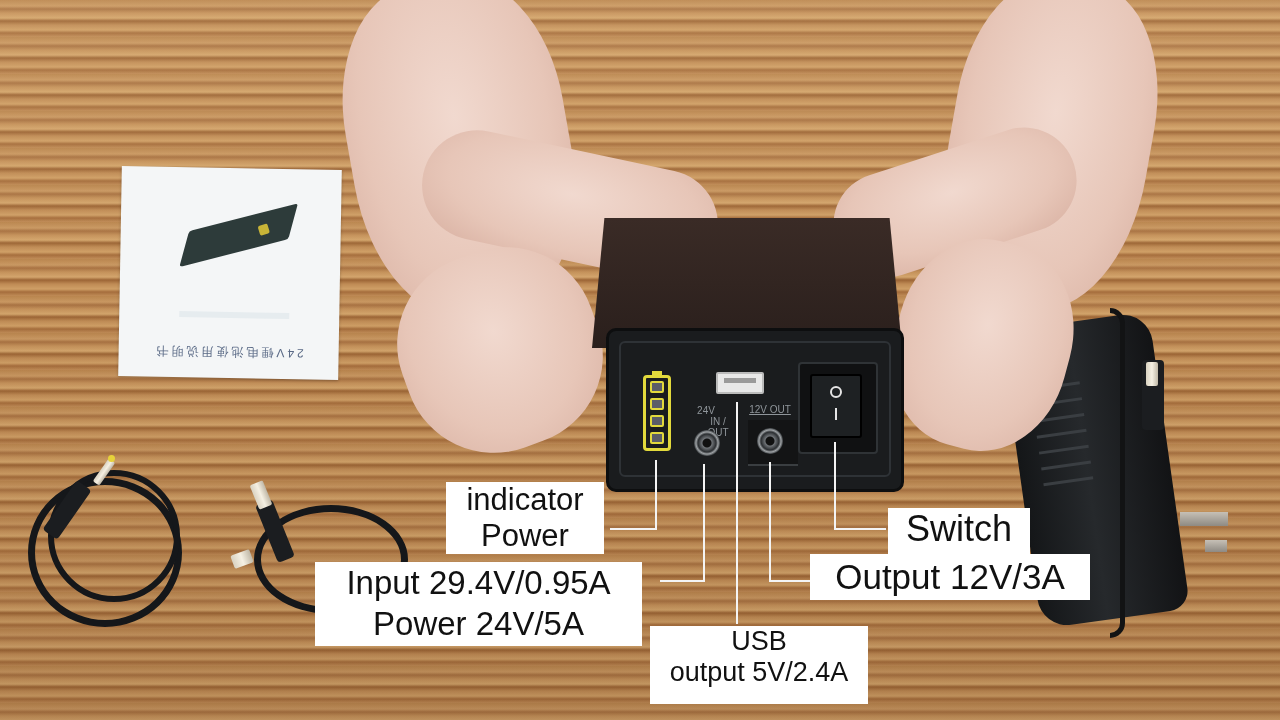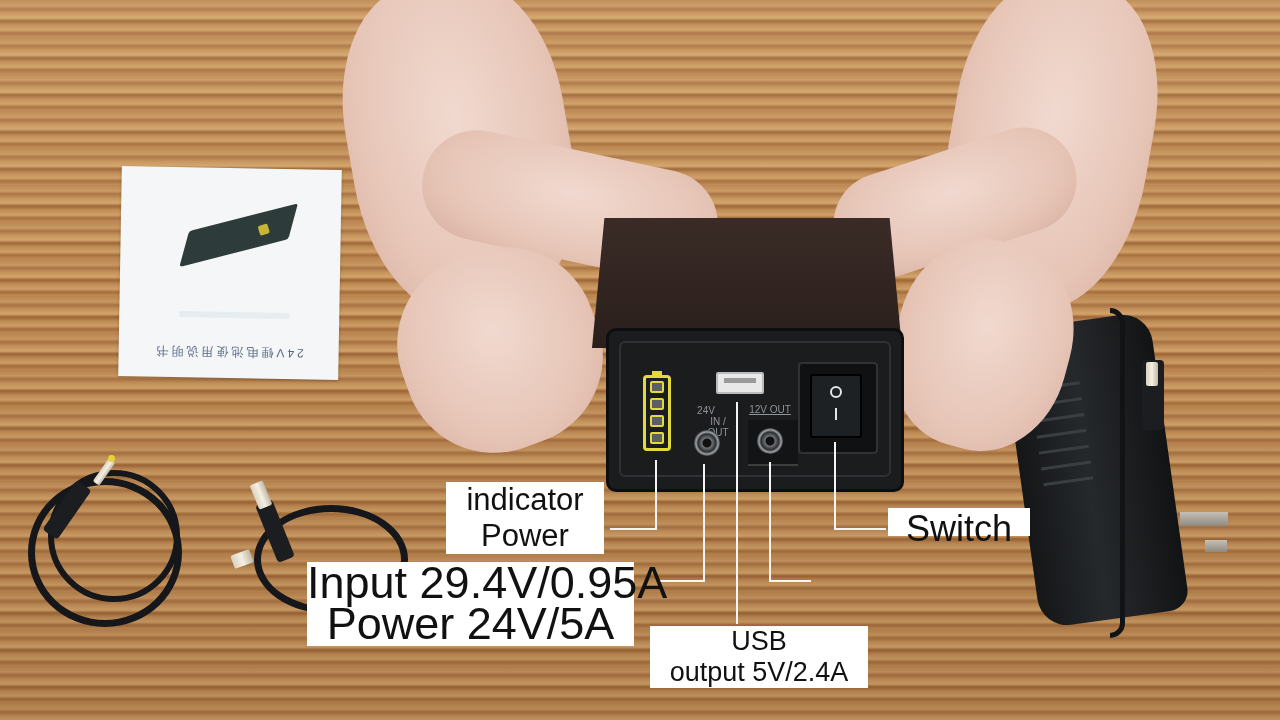--- a/index.html
+++ b/index.html
@@ -152,28 +152,31 @@
   <div class="ln" style="left:769px;top:580px;width:42px;height:2px;"></div>
 
   <div class="ln" style="left:834px;top:442px;width:2px;height:88px;"></div>
   <div class="ln" style="left:834px;top:528px;width:52px;height:2px;"></div>
 
   <div class="label" style="left:446px;top:482px;width:158px;height:72px;font-size:31px;line-height:36px;">
     <span>indicator</span>
     <span>Power</span>
   </div>
 
-  <div class="label" style="left:307px;top:562px;width:327px;height:84px;font-size:45px;line-height:41px;">
+  <div class="label" style="left:315px;top:562px;width:327px;height:84px;font-size:33px;line-height:41px;">
     <span>Input 29.4V/0.95A</span>
     <span>Power 24V/5A</span>
   </div>
 
-  <div class="label" style="left:650px;top:626px;width:218px;height:62px;font-size:27px;line-height:31px;">
+  <div class="label" style="left:650px;top:626px;width:218px;height:78px;font-size:27px;line-height:31px;">
     <span>USB</span>
     <span>output 5V/2.4A</span>
   </div>
 
-  <div class="label" style="left:888px;top:508px;width:142px;height:28px;font-size:36px;line-height:42px;">
+  <div class="label" style="left:888px;top:508px;width:142px;height:60px;font-size:36px;line-height:42px;">
     <span>Switch</span>
   </div>
 
+  <div class="label" style="left:810px;top:554px;width:280px;height:46px;font-size:35px;line-height:46px;">
+    <span>Output 12V/3A</span>
+  </div>
 
 </div>
 
 </body></html>

